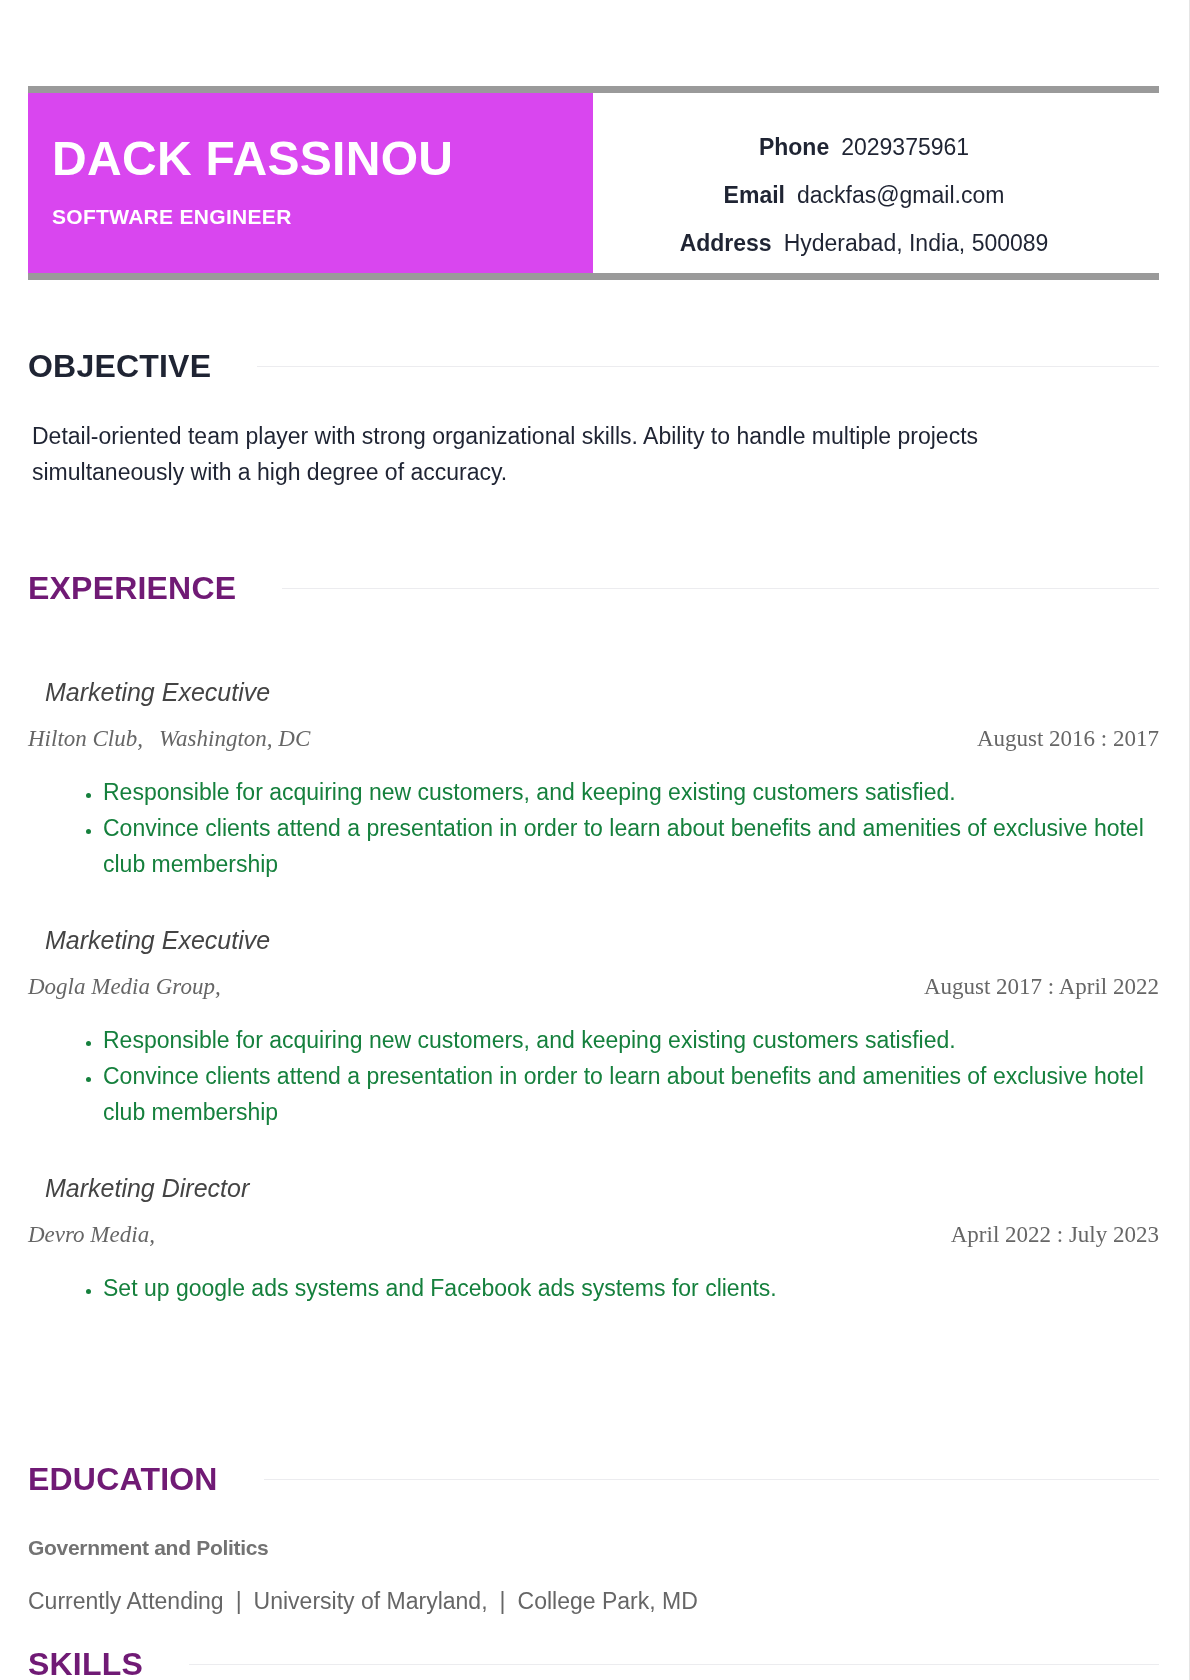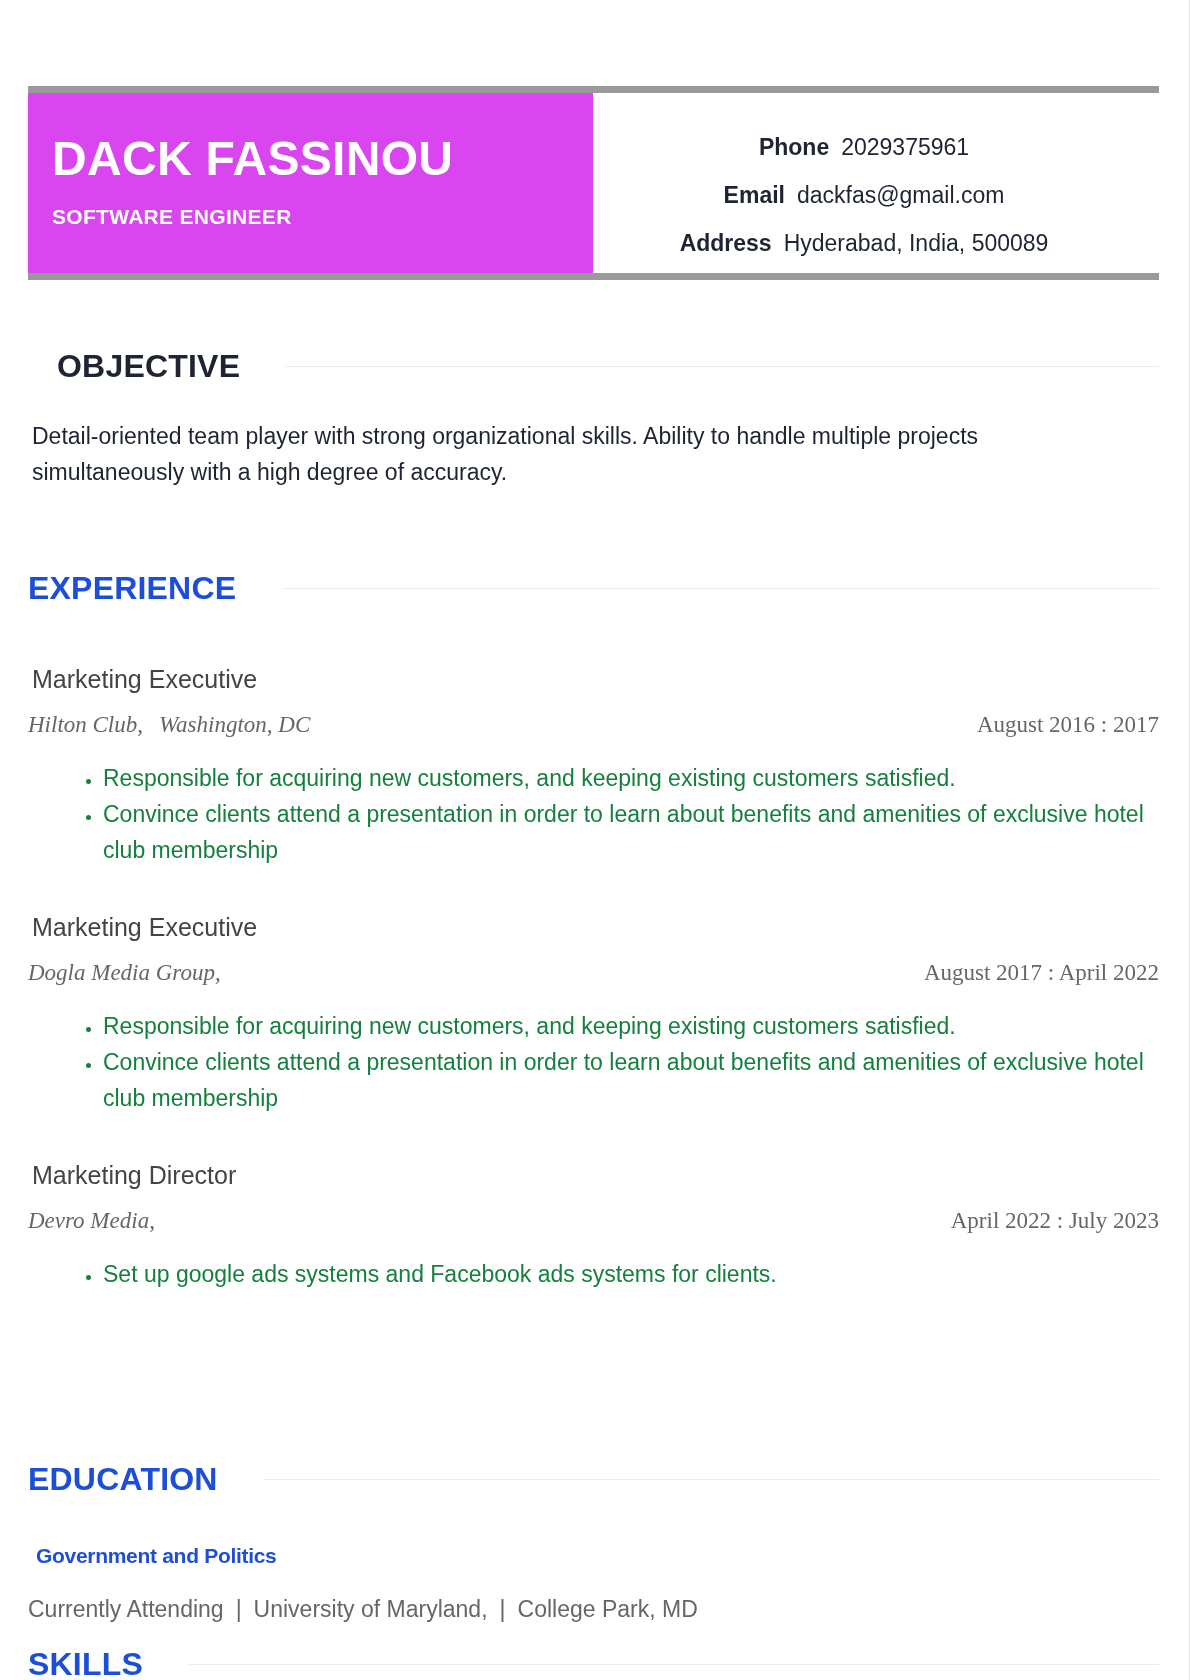--- a/index.html
+++ b/index.html
@@ -15,41 +15,41 @@
     .header { position: relative; height: 194px; border-top: 7px solid #9a9a9a; border-bottom: 7px solid #9a9a9a; box-sizing: border-box; display: flex; }
     .header-left { width: 565px; height: 180px; background: #d946ef; color: #fff; box-sizing: border-box; padding-left: 24px; }
     .name { font-size: 48px; font-weight: 700; margin: 0; padding-top: 38px; line-height: 56px; letter-spacing: 0.3px; }
     .role { font-size: 21px; font-weight: 700; margin-top: 18px; letter-spacing: 0.3px; }
     .header-right { flex: 1; text-align: center; padding-right: 24px; padding-top: 30px; box-sizing: border-box; }
     .contact-row { font-size: 23px; line-height: 48px; color: #1f2433; }
     .contact-label { font-weight: 700; margin-right: 12px; }
 
     
     .section-head { display: flex; align-items: center; }
-    .section-title { font-size: 32px; font-weight: 700; margin: 0; color: #1d4ed8; letter-spacing: 0.2px; }
+    .section-title { font-size: 32px; font-weight: 700; margin: 0; color: #701a75; letter-spacing: 0.2px; }
     .section-line { flex: 1; height: 1px; background: #ececef; margin-left: 46px; }
 
-    .objective-head { position: absolute; top: 262px; left: 0; right: 0; margin-left: 29px; }
+    .objective-head { position: absolute; top: 262px; left: 0; right: 0; }
     .objective-title { color: #1f2433; }
     .objective-text { position: absolute; top: 328px; left: 0; width: 1080px; font-size: 23px; line-height: 36px; color: #1f2433; margin: 4px; }
 
     .experience-head { position: absolute; top: 484px; left: 0; right: 0; }
 
     .job { position: absolute; left: 0; right: 0; }
-    .job-title { font-size: 25px; color: #444; font-weight: 500; margin: 4px; line-height: 30px; }
+    .job-title { font-size: 25px; color: #444; font-weight: 500; margin: 17px; line-height: 30px; font-style: italic; }
     .job-meta { display: flex; justify-content: space-between; margin-top: 16px; font-size: 23px; color: #666; line-height: 30px; font-family: Liberation Serif, serif; }
     .job-company { font-style: italic; }
     .job-company .sep { display: inline-block; width: 16px; }
     .job-bullets { margin: 20px 0 0 0; padding-left: 75px; font-size: 23px; line-height: 36px; color: #15803d; }
     .job-bullets li { padding-left: 0; }
     .job-bullets li::marker { font-size: 18px; }
 
     .education-head { position: absolute; top: 1375px; left: 0; right: 0; }
     .edu { position: absolute; top: 1448px; left: 0; }
-    .edu-degree { font-size: 21px; font-weight: 700; color: #1d4ed8; letter-spacing: -0.3px; margin: 8px; line-height: 28px; }
+    .edu-degree { font-size: 21px; font-weight: 700; color: #737373; letter-spacing: -0.3px; margin: 0; line-height: 28px; }
     .edu-meta { font-size: 23px; color: #666; margin-top: 24px; line-height: 30px; }
     .edu-meta .pipe { display: inline-block; margin: 0 12px; }
 
     .skills-head { position: absolute; top: 1560px; left: 0; right: 0; }
     .skills-head .section-line { margin-left: 46px; }
   </style>
 </head>
 <body>
 
 <div class="page-edge"></div>

